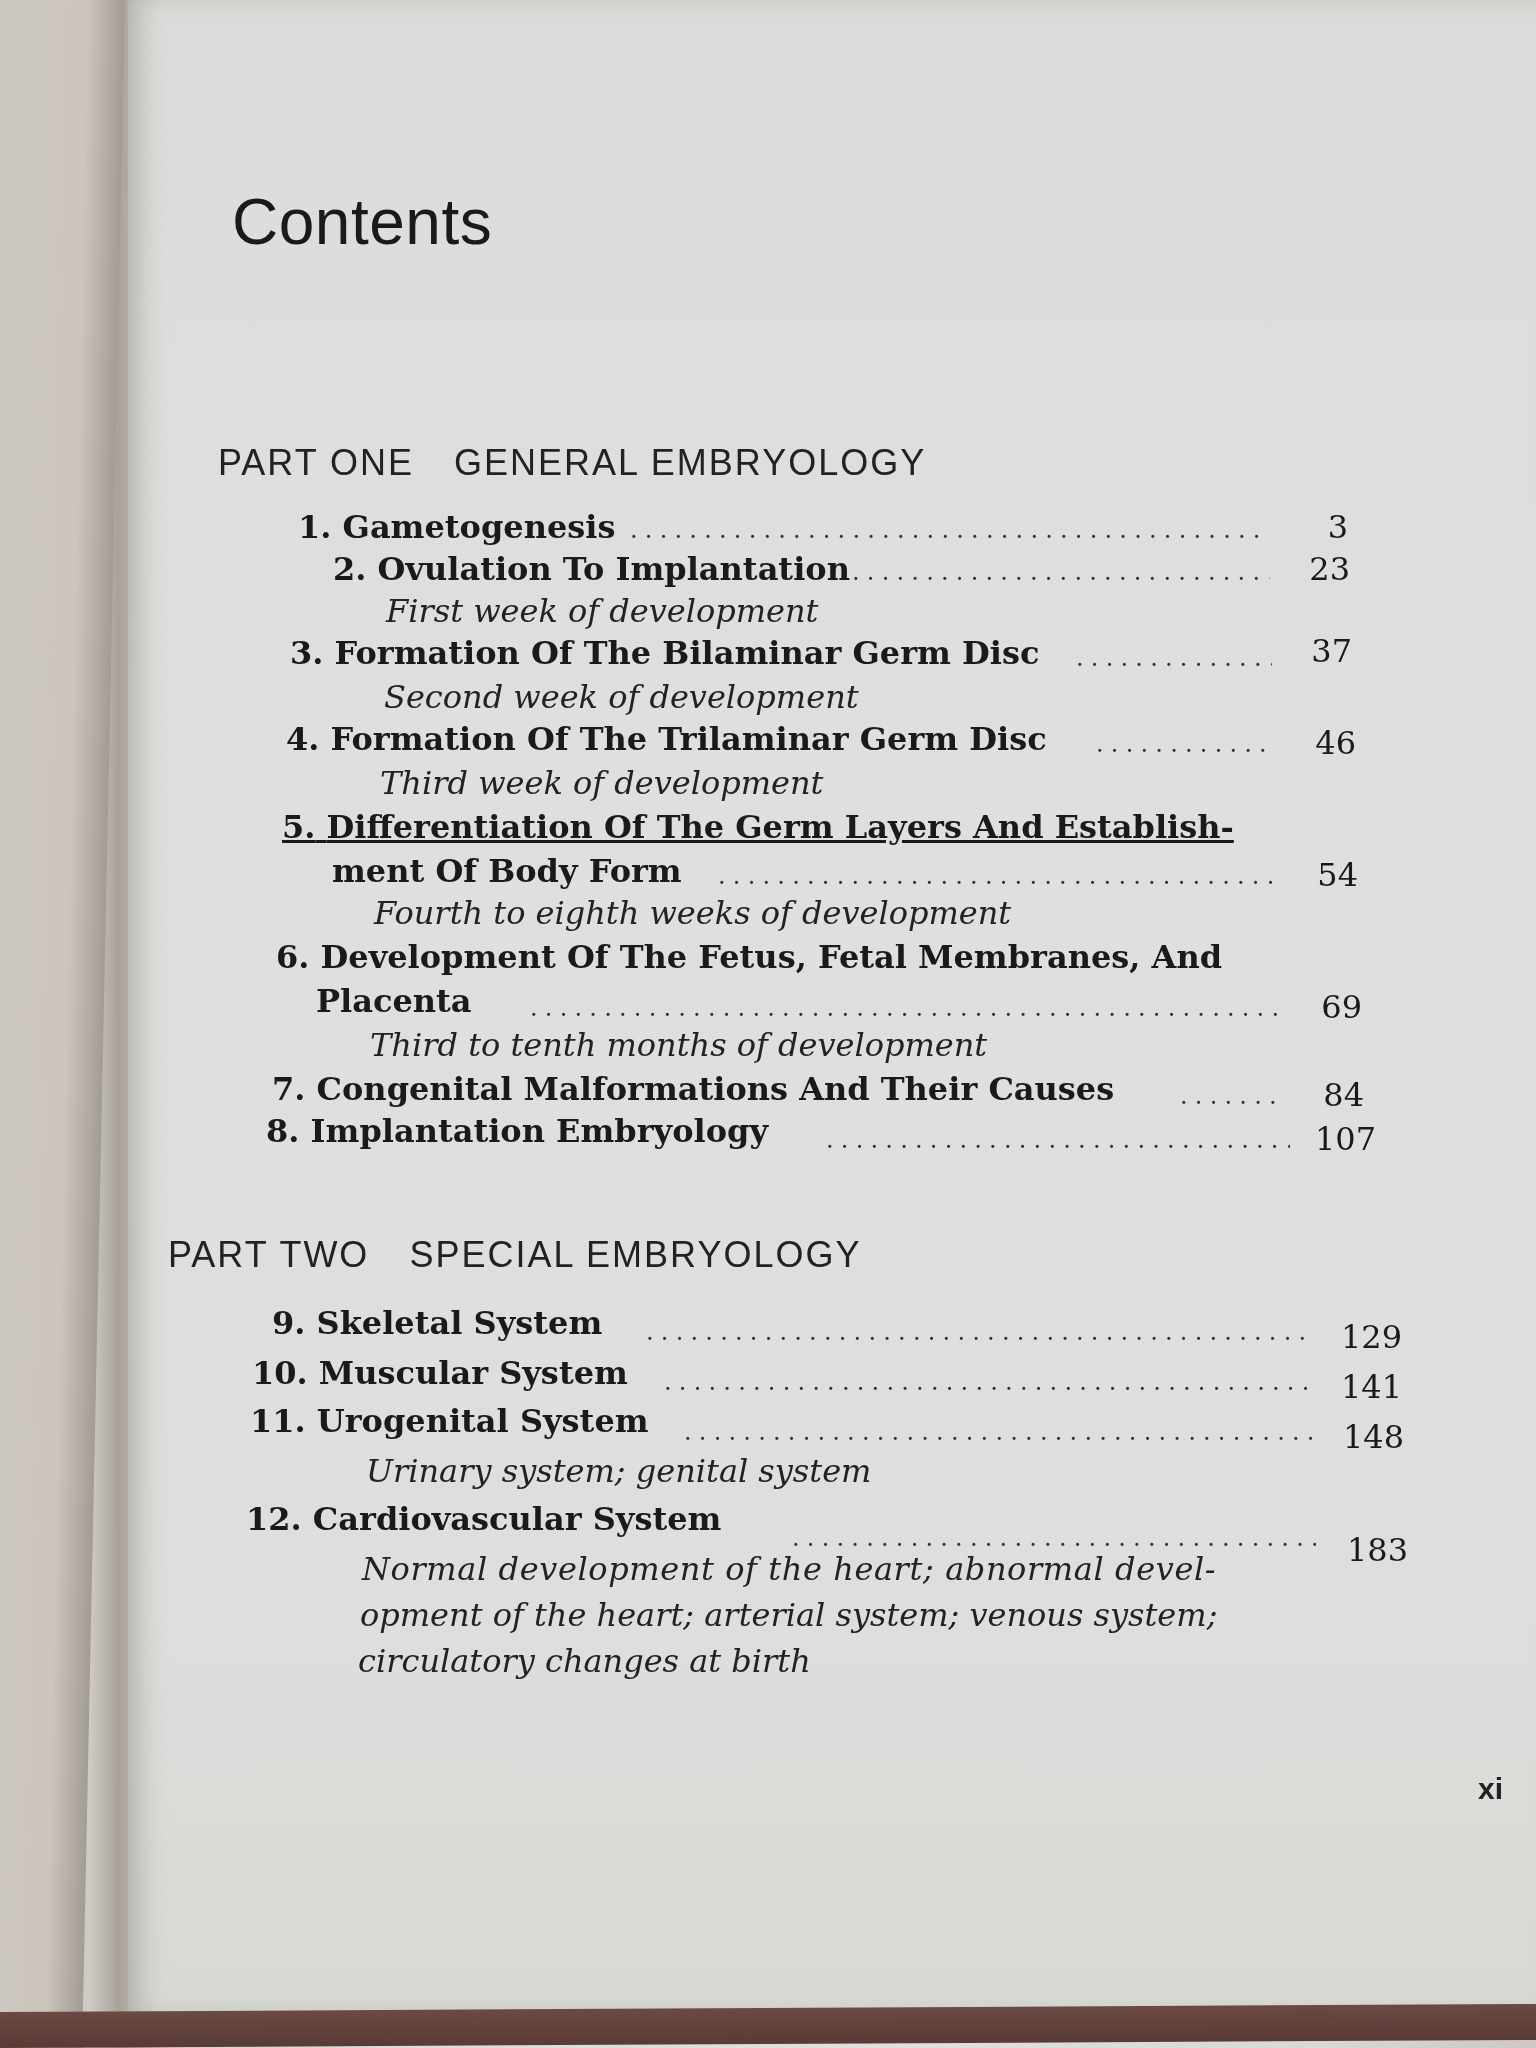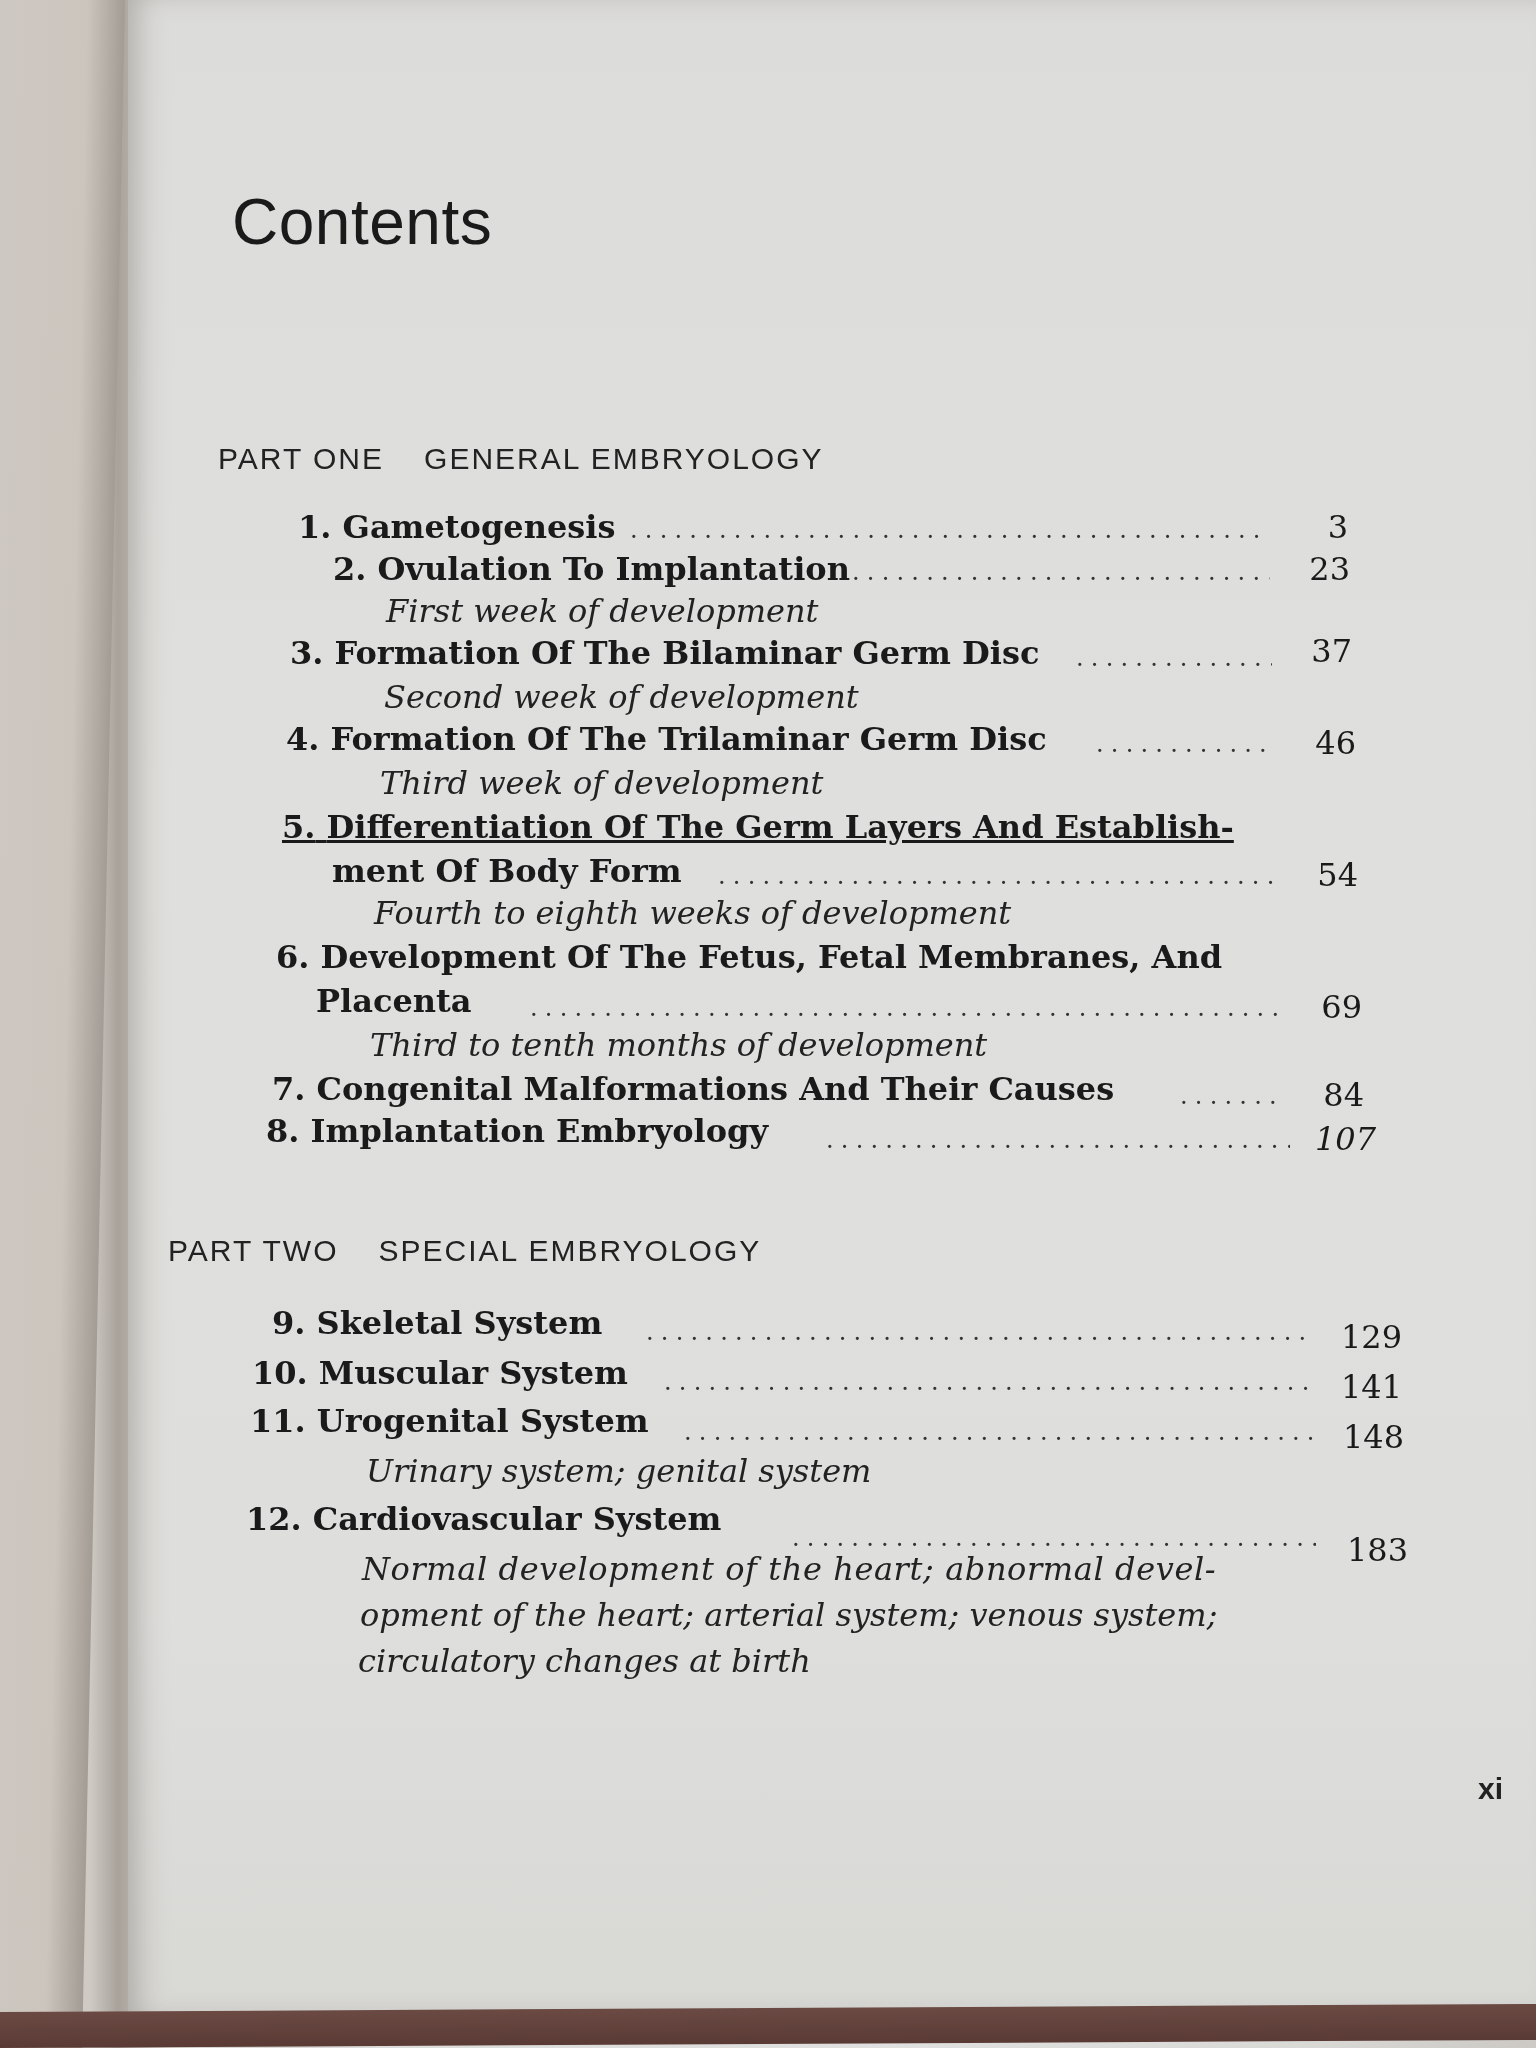--- a/index.html
+++ b/index.html
@@ -26,21 +26,21 @@
       background: linear-gradient(180deg, #6a4a43 0%, #5a3a34 100%);
       transform: skewY(-0.3deg); transform-origin: bottom left;
     }
     .title {
       position: absolute; left: 232px; top: 142px;
       font-family: "Liberation Sans", sans-serif; font-size: 64px; font-weight: normal;
       letter-spacing: 0.5px; color: #1a1a1a;
     }
     .part {
       position: absolute; font-family: "Liberation Sans", sans-serif;
-      font-size: 30px; letter-spacing: 2px; color: #222; text-align: center;
+      font-size: 36px; letter-spacing: 2px; color: #222; text-align: center;
     }
     .part .gap { display: inline-block; width: 40px; }
     .entry {
       position: absolute; font-family: "DejaVu Serif", serif; font-weight: bold;
       font-size: 32px; color: #1a1a1a; white-space: nowrap;
     }
     .sub {
       position: absolute; font-family: "DejaVu Serif", serif; font-style: italic;
       font-size: 32px; color: #222; white-space: nowrap;
     }
@@ -130,21 +130,21 @@
   <span>Congenital Malformations And Their Causes</span>
 </div>
 <div class="dots" style="left:1180px; top:1082px; width:106px;">................................................................</div>
 <div class="pg" style="left:1294px; top:1076px;">84</div>
 
 <div class="entry" style="left:266px; top:1112px;">
   <span>8.</span>
   <span>Implantation Embryology</span>
 </div>
 <div class="dots" style="left:826px; top:1126px; width:464px;">................................................................</div>
-<div class="pg" style="left:1306px; top:1120px;font-style:italic;">107</div>
+<div class="pg" style="left:1306px; top:1120px;">107</div>
 
 <div class="part" style="left:168px; top:1234px;">
   <span>PART TWO</span><span class="gap"></span><span>SPECIAL EMBRYOLOGY</span>
 </div>
 
 <div class="entry" style="left:272px; top:1304px;">
   <span>9.</span>
   <span>Skeletal System</span>
 </div>
 <div class="dots" style="left:646px; top:1318px; width:666px;">................................................................</div>

